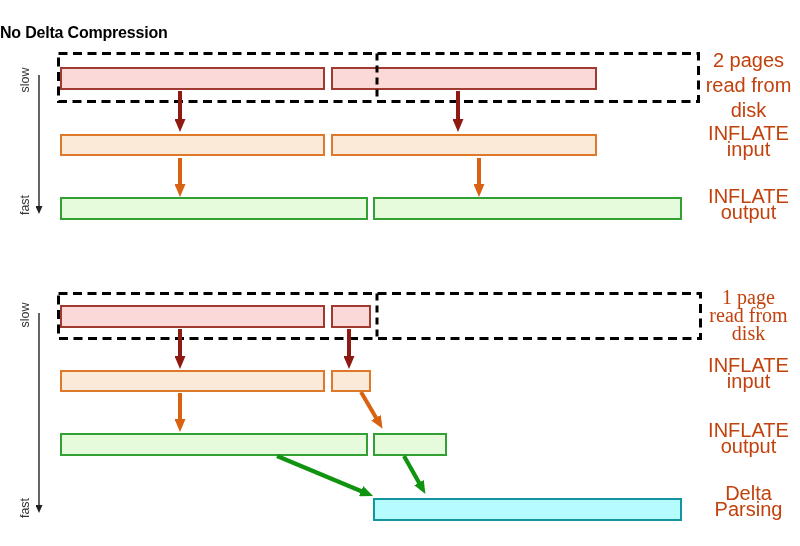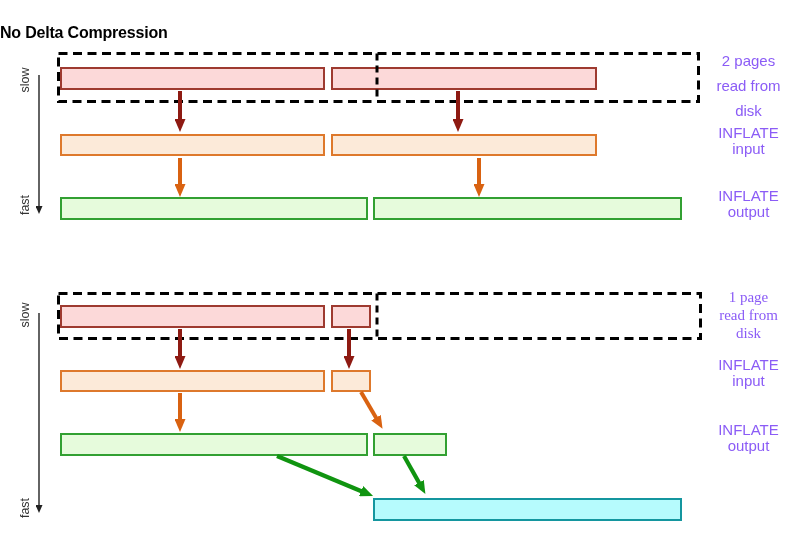--- a/index.html
+++ b/index.html
@@ -29,24 +29,24 @@
   }
   .bar.red    { background:#fcd9d9; border-color:#9e3a30; }
   .bar.orange { background:#fcead9; border-color:#de792c; }
   .bar.green  { background:#e6fbdc; border-color:#32a032; }
   .bar.cyan   { background:#b6fbfd; border-color:#14969f; }
 
   .right-label {
     position:absolute;
     left:700px; width:97px;
     text-align:center;
-    font-size:15px;
+    font-size:20px;
     line-height:16px;
     white-space:pre-line;
-    color:#8b5cf6;
+    color:#c2410c;
   }
   .right-label.lh25 { line-height:25px; }
   .right-label.lh18 { line-height:18px; }
 
   .axis-label {
     position:absolute;
     width:44px; height:16px;
     font-size:12.5px;
     text-align:center;
     color:#333;
@@ -96,20 +96,22 @@
   <div class="bar green" style="left:373px; top:433px; width:74px;  height:23px;"></div>
   <div class="bar cyan" style="left:373px; top:498px; width:309px; height:23px;"></div>
 
   <div class="right-label lh18" style="top:288px;font-family:Liberation Serif, serif;">1 page
 read from
 disk</div>
   <div class="right-label" style="top:357px;">INFLATE
 input</div>
   <div class="right-label" style="top:422px;">INFLATE
 output</div>
+  <div class="right-label" style="top:485px;">Delta
+Parsing</div>
 
   <svg class="overlay" width="800" height="546" viewBox="0 0 800 546">
     <defs>
       <marker id="ah-darkred" markerUnits="userSpaceOnUse" markerWidth="13" markerHeight="11" viewBox="0 0 13 11" refX="1" refY="5.5" orient="auto">
         <path d="M0,0 L13,5.5 L0,11 z" fill="#8e1a12"></path>
       </marker>
       <marker id="ah-orange" markerUnits="userSpaceOnUse" markerWidth="13" markerHeight="11" viewBox="0 0 13 11" refX="1" refY="5.5" orient="auto">
         <path d="M0,0 L13,5.5 L0,11 z" fill="#d96211"></path>
       </marker>
       <marker id="ah-green" markerUnits="userSpaceOnUse" markerWidth="13" markerHeight="11" viewBox="0 0 13 11" refX="1" refY="5.5" orient="auto">

